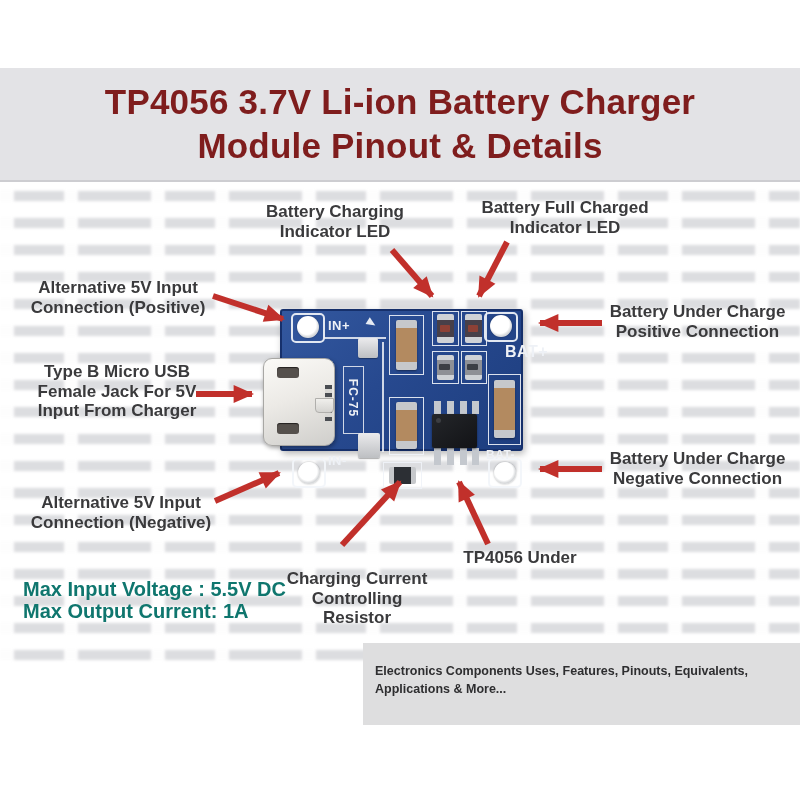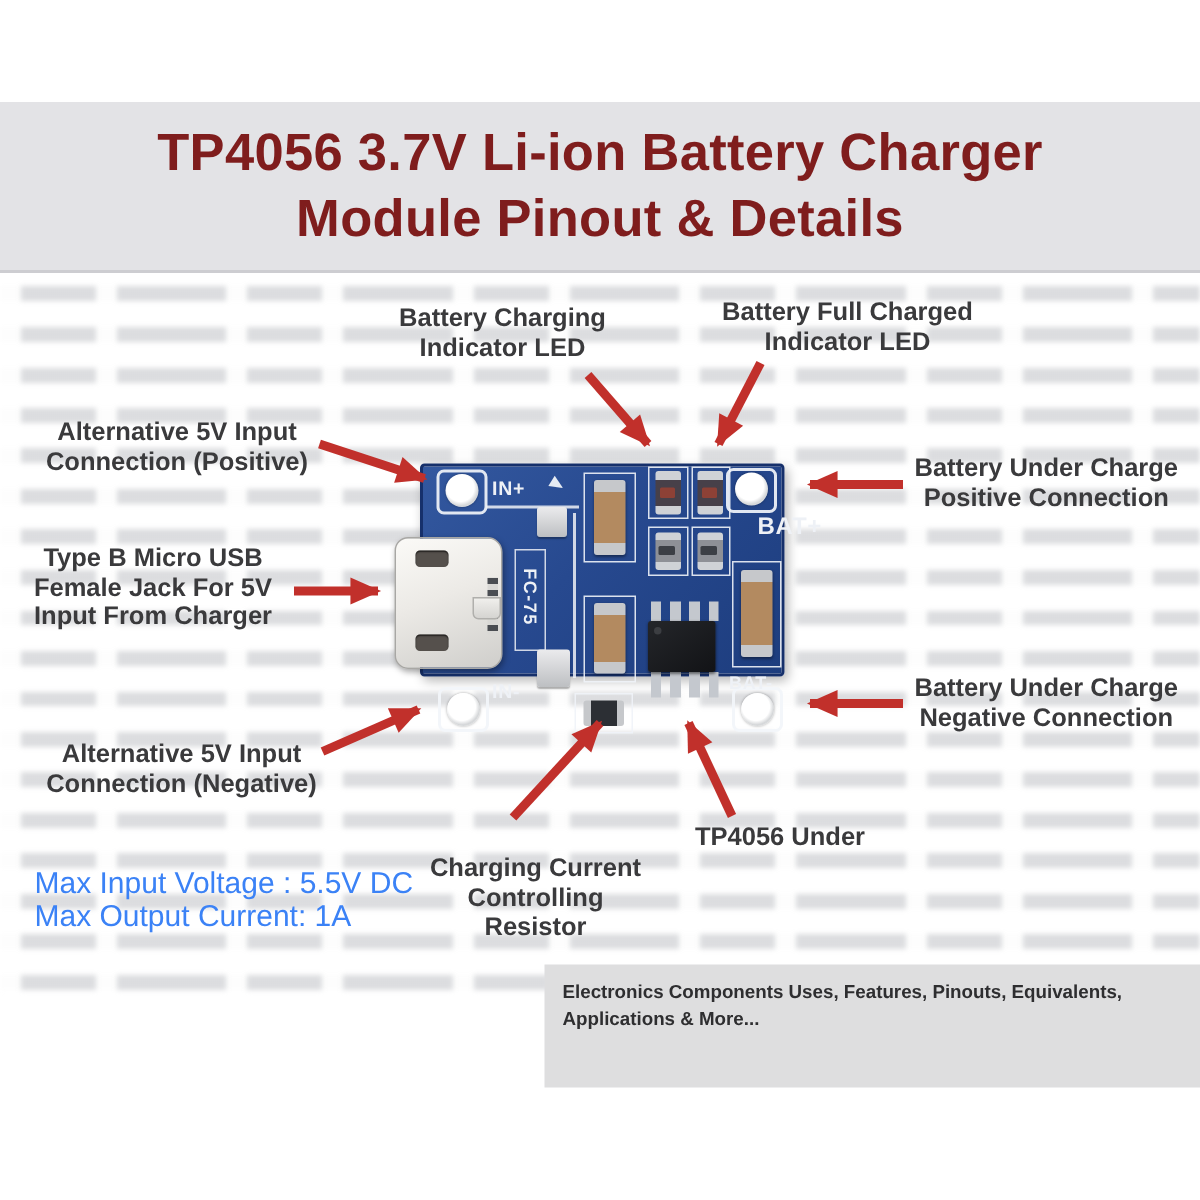--- a/index.html
+++ b/index.html
@@ -19,34 +19,34 @@
         rgba(255,255,255,0.95) 64px 78px, rgba(255,255,255,0) 78px 151px),
       repeating-linear-gradient(180deg, rgba(0,0,0,0) 0 9px, rgba(138,141,150,0.30) 9px 19px, rgba(0,0,0,0) 19px 27px);
     filter:blur(1.6px);}
 
   
   .lbl{position:absolute;z-index:5;color:#3a3a3c;font-weight:700;font-size:17px;line-height:1.16;
        text-align:center;white-space:pre-line;}
   .lbl-charging{left:235px;top:202px;width:200px;}
   .lbl-full{left:465px;top:198px;width:200px;}
   .lbl-altpos{left:8px;top:278px;width:220px;}
-  .lbl-usb{left:2px;top:362px;width:200px;}
+  .lbl-usb{left:17px;top:362px;width:200px;}
   .lbl-altneg{left:11px;top:493px;width:220px;}
   .lbl-batpos{left:595px;top:302px;width:205px;}
   .lbl-batneg{left:595px;top:449px;width:205px;}
   .lbl-res{left:257px;top:545px;width:200px;margin-top:24px;}
   .lbl-chip{left:430px;top:548px;width:180px;}
-  .specs{position:absolute;left:23px;top:578px;z-index:5;color:#3b82f6;font-weight:400;font-size:20px;
+  .specs{position:absolute;left:23px;top:578px;z-index:5;color:#0f766e;font-weight:700;font-size:20px;
          line-height:1.1;white-space:pre-line;text-align:left;}
 
   
   .footer{position:absolute;left:363px;top:643px;width:437px;height:82px;background:#dededf;z-index:6;
           padding:6px 0 0 12px;box-sizing:border-box;}
   .footer .site{font-size:34px;color:#1b1b1d;letter-spacing:-0.5px;line-height:1.05;}
-  .footer .tag{margin-top:3px;font-size:12.5px;font-weight:700;color:#2e2e30;line-height:1.45;white-space:pre-line;}
+  .footer .tag{margin-top:13px;font-size:12.5px;font-weight:700;color:#2e2e30;line-height:1.45;white-space:pre-line;}
 
   
   .pcb{position:absolute;left:280px;top:309px;width:243px;height:142px;z-index:3;
        background:linear-gradient(135deg,#33589f 0%,#27498f 45%,#1d3d7e 100%);
        border:2px solid #16306b;border-radius:3px;box-sizing:border-box;
        box-shadow:2px 3px 7px rgba(0,0,0,0.28);}
   .pcb *{position:absolute;box-sizing:border-box;}
   .corner{width:34px;height:30px;border:2px solid rgba(242,245,250,0.92);border-radius:5px;}
   .c-tl{left:9px;top:2px;} .c-tr{left:202px;top:1px;} .c-bl{left:10px;top:147px;} .c-br{left:206px;top:147px;}
   .hole{width:22px;height:22px;border-radius:50%;

